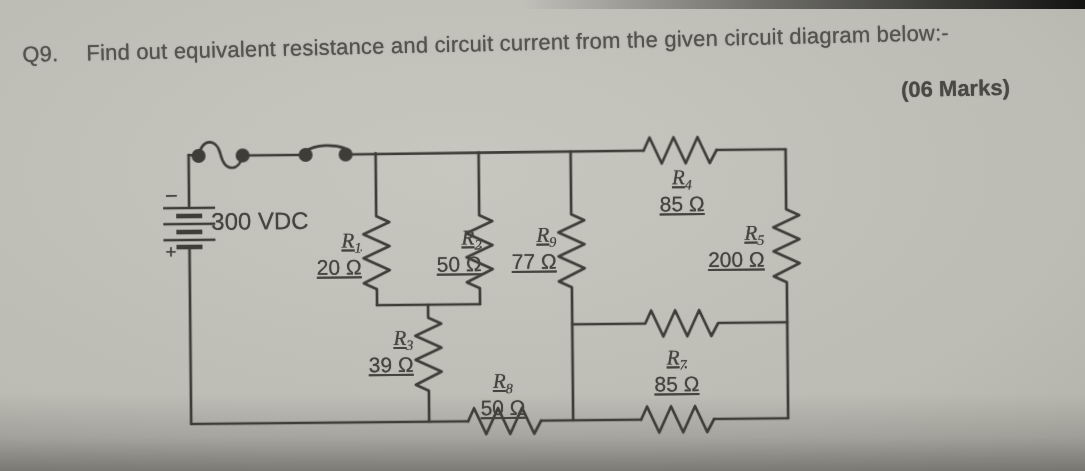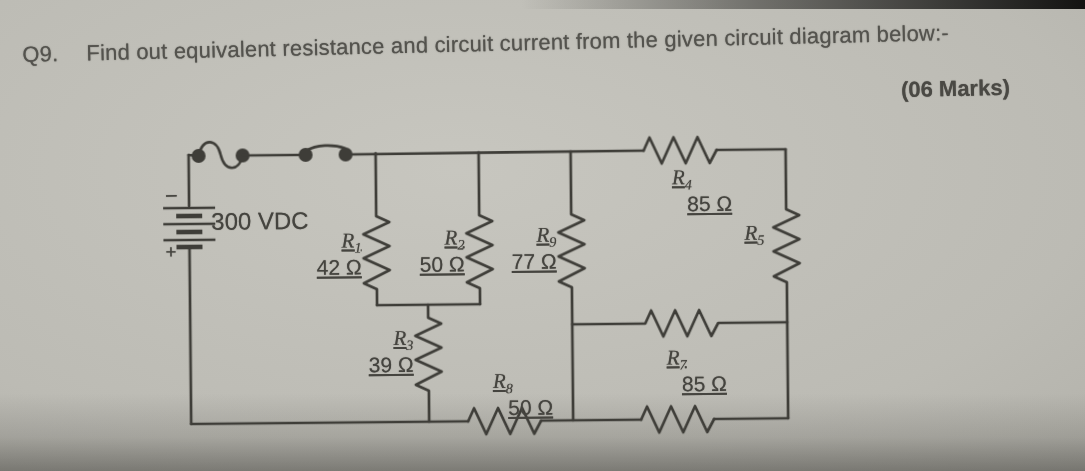--- a/index.html
+++ b/index.html
@@ -31,21 +31,21 @@
     transform:rotate(-0.55deg); transform-origin:190px 300px;
   }
   .cwires { position:absolute; left:0; top:0; filter:blur(0.3px); }
   .wire   { fill:none; stroke:#3e3d38; stroke-width:2.7; stroke-linecap:round; stroke-linejoin:round; }
   .plateL { stroke:#3e3d38; stroke-width:2.7; stroke-linecap:butt; }
   .plateS { stroke:#3e3d38; stroke-width:4.6; stroke-linecap:butt; }
   .dot    { fill:#3e3d38; stroke:none; }
   .rlabel { position:absolute; color:#45443f; line-height:1.12; text-shadow:0 0 1px rgba(69,68,63,0.75);text-decoration:underline; }
   .rname  { font-family:"Liberation Serif", serif; font-style:italic; font-size:21px; }
   .rname sub { font-size:0.68em; }
-  .rval   { font-family:"Liberation Sans", sans-serif; font-size:21px;text-align:right; }
+  .rval   { font-family:"Liberation Sans", sans-serif; font-size:21px; }
   .alignR { text-align:right; }
   .alignC { text-align:center; }
   .vdc    { position:absolute; left:212px; top:208px; font-size:24px; color:#45443f;
             text-shadow:0 0 1px rgba(69,68,63,0.75); }
   .bsign  { position:absolute; font-size:22px; color:#45443f; text-shadow:0 0 1px rgba(69,68,63,0.75); }
   .bminus { left:166px; top:183px; }
   .bplus  { left:166px; top:241px; font-size:19px; }
 </style>
 </head>
 <body>
@@ -97,24 +97,24 @@
       <path class="wire" d="M 467 424 L 473 411 L 485 437 L 497 411 L 509 437 L 521 411 L 533 437 L 540 424"></path>
       <path class="wire" d="M 640 424 L 646 411 L 658 437 L 670 411 L 682 437 L 694 411 L 706 437 L 713 424"></path>
     </svg>
 
     <div class="bsign bminus">−</div>
     <div class="bsign bplus">+</div>
     <div class="vdc">300 VDC</div>
 
     <div class="rlabel alignR" style="left:262px;top:231px;width:100px">
       <div class="rname"><span>R</span><sub>1</sub></div>
-      <div class="rval">42 Ω</div>
+      <div class="rval">20 Ω</div>
     </div>
 
-    <div class="rlabel alignR" style="left:365px;top:229px;width:100px">
+    <div class="rlabel alignR" style="left:382px;top:229px;width:100px">
       <div class="rname"><span>R</span><sub>2</sub></div>
       <div class="rval">50 Ω</div>
     </div>
 
     <div class="rlabel alignR" style="left:457px;top:227px;width:100px">
       <div class="rname"><span>R</span><sub>9</sub></div>
       <div class="rval">77 Ω</div>
     </div>
 
     <div class="rlabel alignR" style="left:313px;top:329px;width:100px">
@@ -122,20 +122,21 @@
       <div class="rval">39 Ω</div>
     </div>
 
     <div class="rlabel alignC" style="left:633px;top:171px;width:100px">
       <div class="rname"><span>R</span><sub>4</sub></div>
       <div class="rval">85 Ω</div>
     </div>
 
     <div class="rlabel alignR" style="left:665px;top:227px;width:100px">
       <div class="rname"><span>R</span><sub>5</sub></div>
+      <div class="rval">200 Ω</div>
     </div>
 
 
     <div class="rlabel alignC" style="left:626px;top:351px;width:100px">
       <div class="rname"><span>R</span><sub>7</sub></div>
       <div class="rval">85 Ω</div>
     </div>
 
     <div class="rlabel alignC" style="left:452px;top:373px;width:100px">
       <div class="rname"><span>R</span><sub>8</sub></div>

